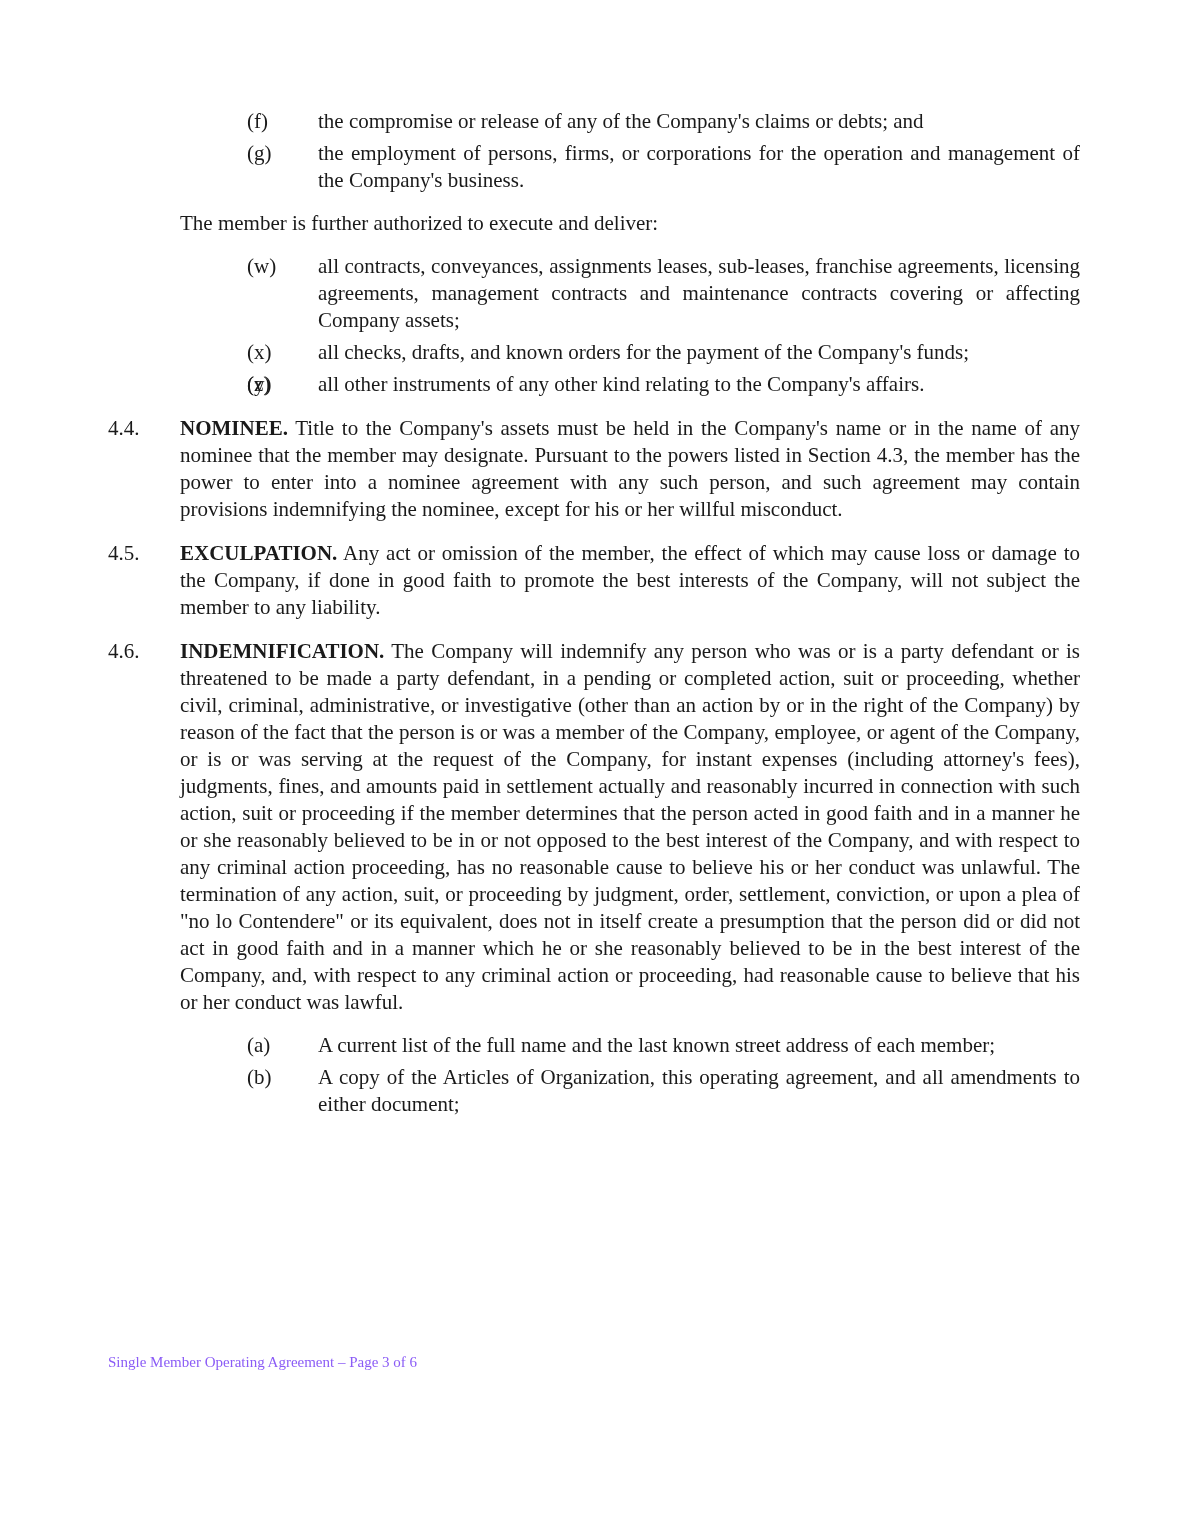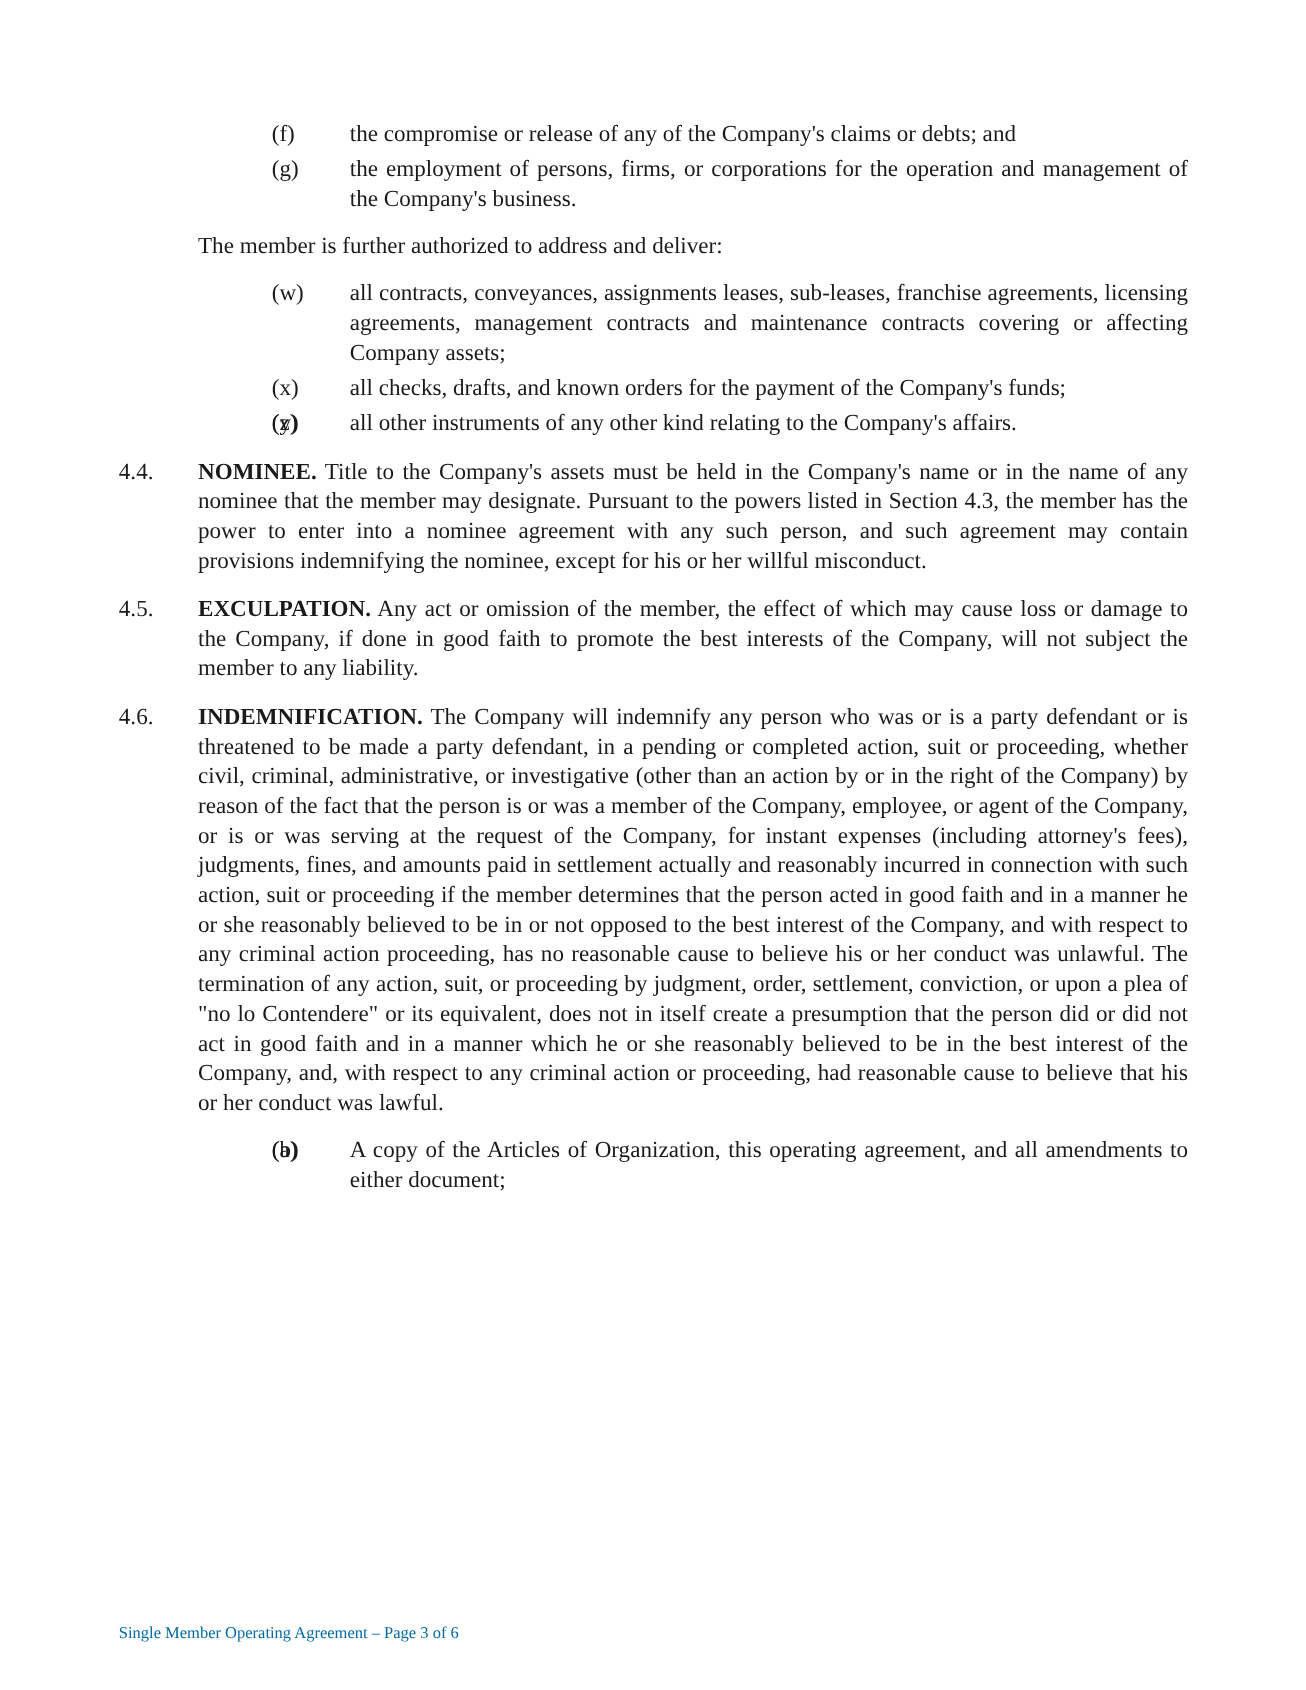--- a/index.html
+++ b/index.html
@@ -50,44 +50,44 @@
   }
   .sec-heading {
     font-weight: bold;
   }
   .records-list {
     margin-top: 16px;
   }
   .footer {
     position: absolute;
     left: 108px;
-    top: 1476px;
+    top: 1353px;
     font-size: 15px;
     line-height: 19px;
-    color: #0369a1;
+    color: #8b5cf6;
   }
 </style>
 </head>
 <body>
 
 <div class="page">
   <div class="content">
 
     <div class="list-block">
       <div class="list-item">
         <span class="list-label">(f)</span>
         <span>the compromise or release of any of the Company's claims or debts; and</span>
       </div>
       <div class="list-item">
         <span class="list-label">(g)</span>
         <span>the employment of persons, firms, or corporations for the operation and management of the Company's business.</span>
       </div>
     </div>
 
-    <p class="para">The member is further authorized to address and deliver:</p>
+    <p class="para">The member is further authorized to execute and deliver:</p>
 
     <div class="list-block">
       <div class="list-item">
         <span class="list-label">(w)</span>
         <span>all contracts, conveyances, assignments leases, sub-leases, franchise agreements, licensing agreements, management contracts and maintenance contracts covering or affecting Company assets;</span>
       </div>
       <div class="list-item">
         <span class="list-label">(x)</span>
         <span>all checks, drafts, and known orders for the payment of the Company's funds;</span>
       </div>
@@ -115,20 +115,21 @@
     <div class="section">
       <span class="section-num">4.6.</span>
       <span class="sec-heading">INDEMNIFICATION.</span>
       <span>The Company will indemnify any person who was or is a party defendant or is threatened to be made a party defendant, in a pending or completed action, suit or proceeding, whether civil, criminal, administrative, or investigative (other than an action by or in the right of the Company) by reason of the fact that the person is or was a member of the Company, employee, or agent of the Company, or is or was serving at the request of the Company, for instant expenses (including attorney's fees), judgments, fines, and amounts paid in settlement actually and reasonably incurred in connection with such action, suit or proceeding if the member determines that the person acted in good faith and in a manner he or she reasonably believed to be in or not opposed to the best interest of the Company, and with respect to any criminal action proceeding, has no reasonable cause to believe his or her conduct was unlawful. The termination of any action, suit, or proceeding by judgment, order, settlement, conviction, or upon a plea of "no lo Contendere" or its equivalent, does not in itself create a presumption that the person did or did not act in good faith and in a manner which he or she reasonably believed to be in the best interest of the Company, and, with respect to any criminal action or proceeding, had reasonable cause to believe that his or her conduct was lawful.</span>
     </div>
 
 
     <div class="list-block records-list">
       <div class="list-item">
         <span class="list-label">(a)</span>
+        <span>A current list of the full name and the last known street address of each member;</span>
       </div>
       <div class="list-item">
         <span class="list-label">(b)</span>
         <span>A copy of the Articles of Organization, this operating agreement, and all amendments to either document;</span>
       </div>
     </div>
 
   </div>
 
   <div class="footer">Single Member Operating Agreement – Page 3 of 6</div>

